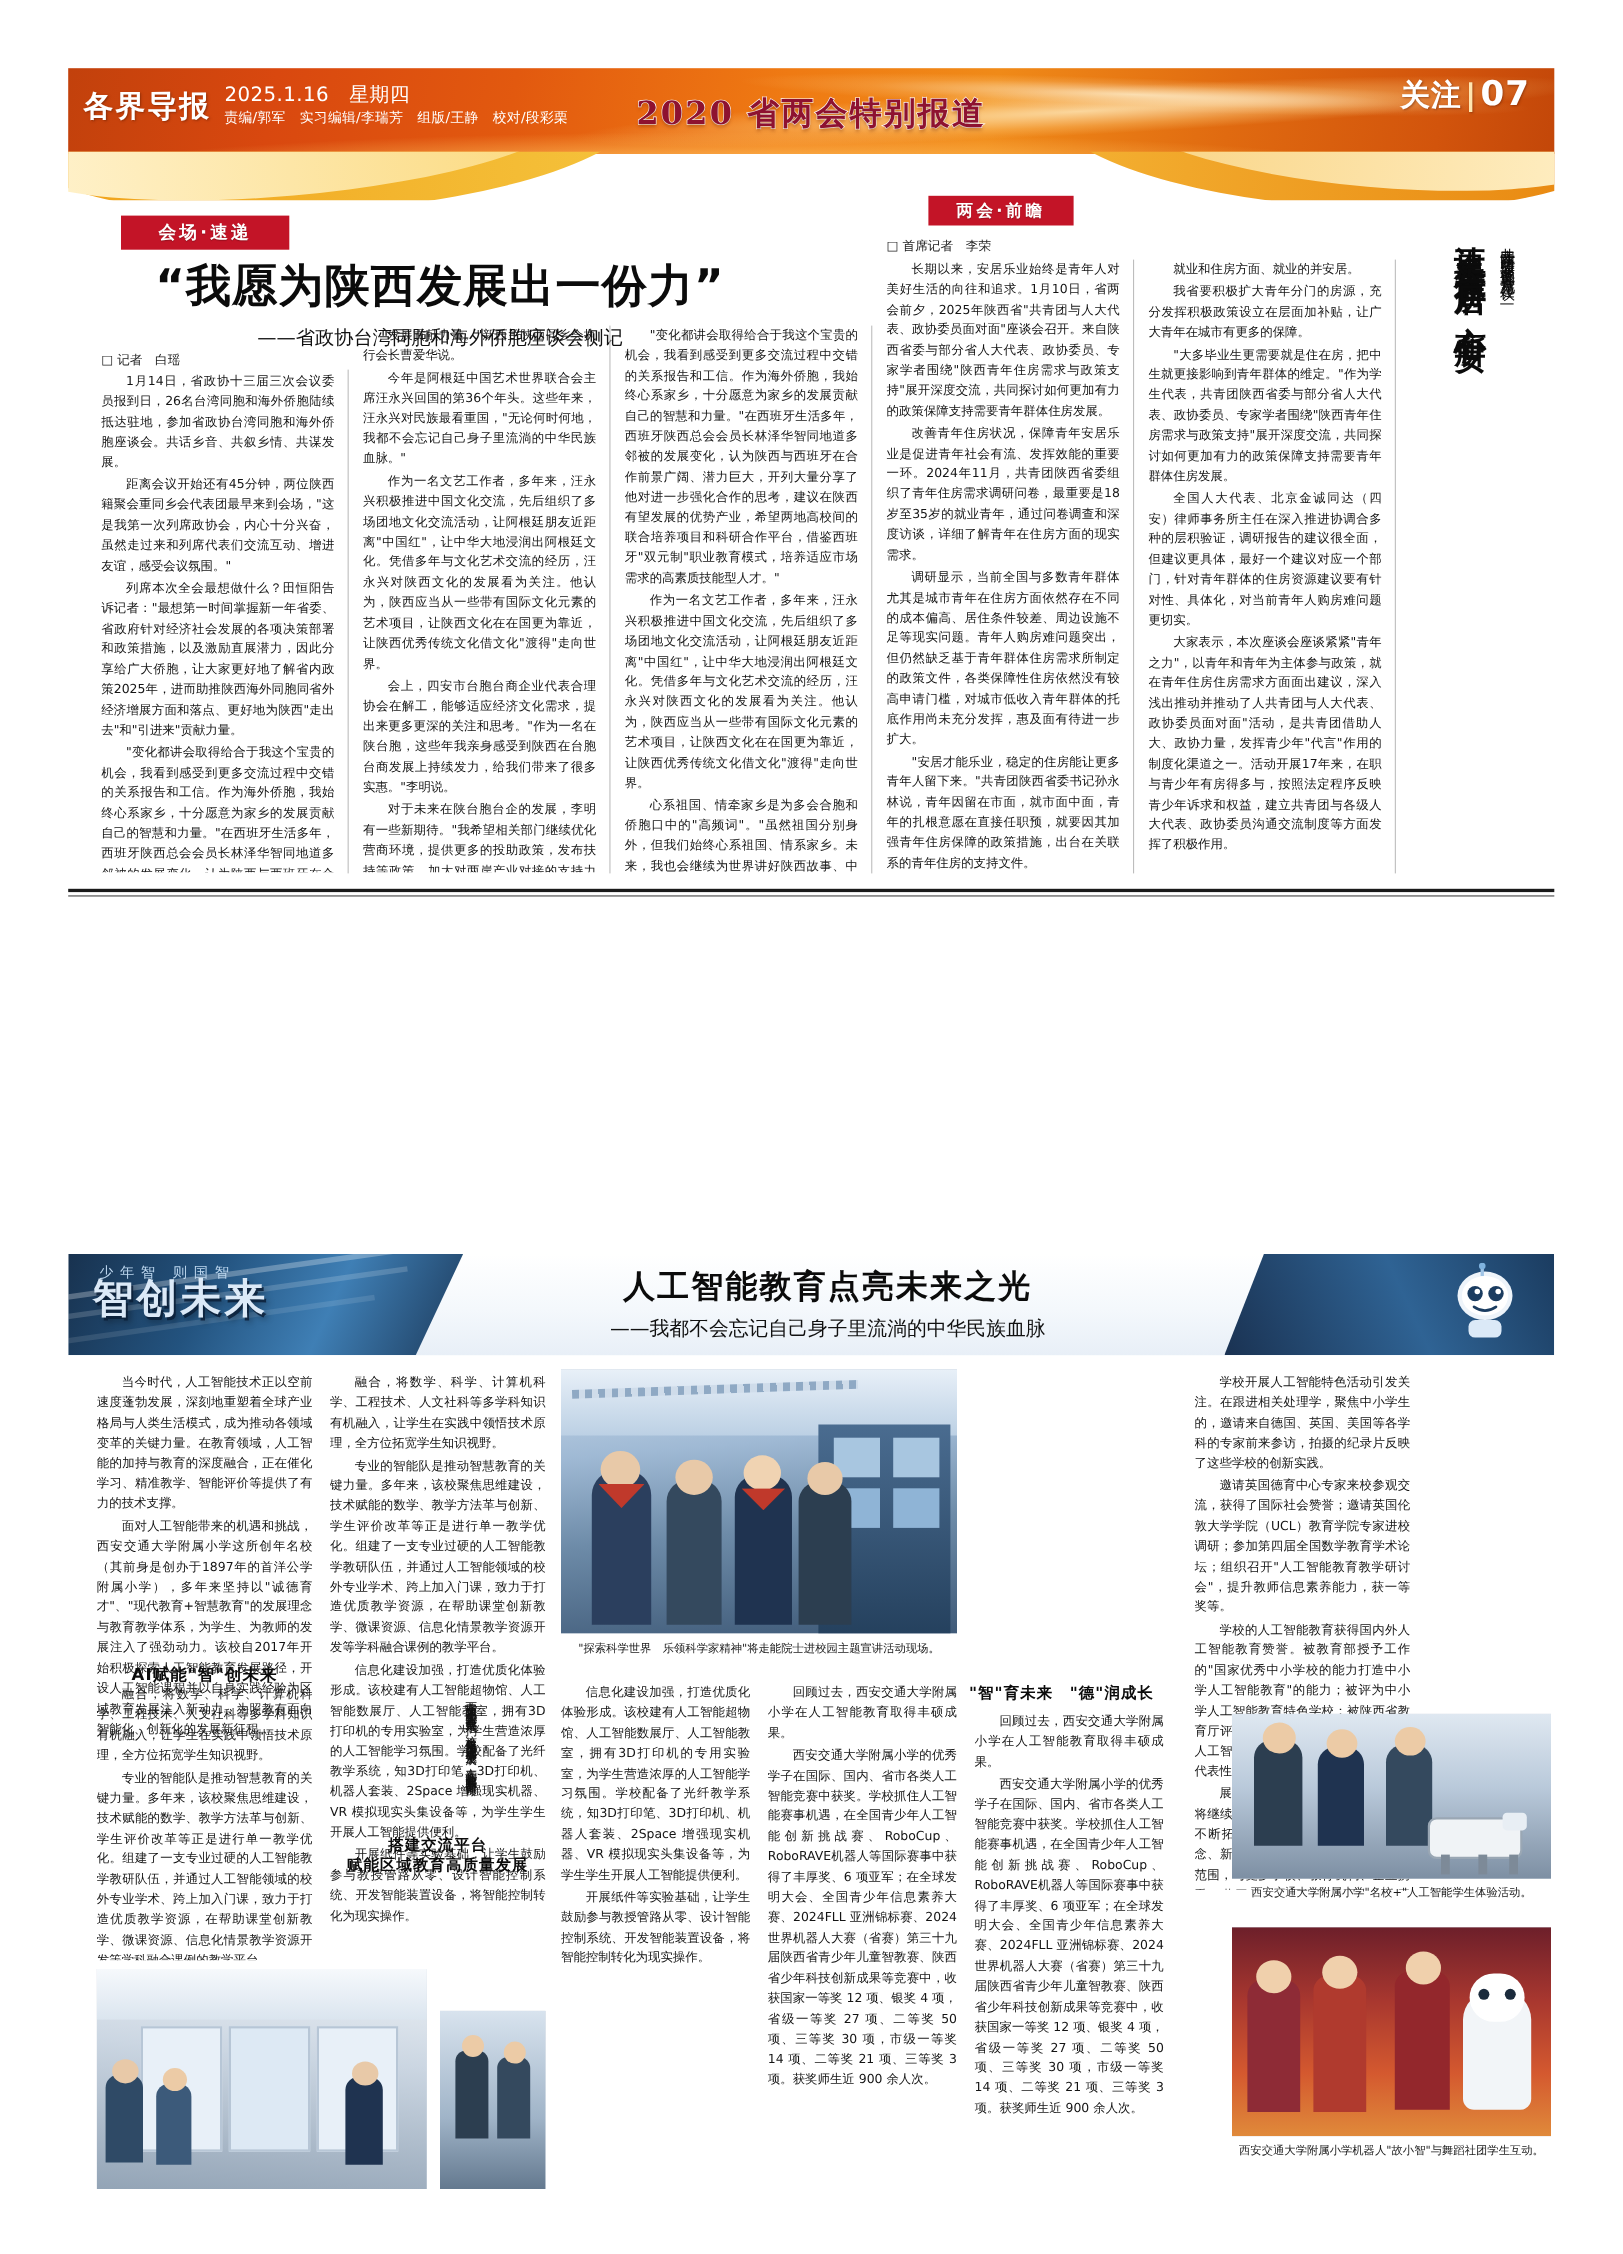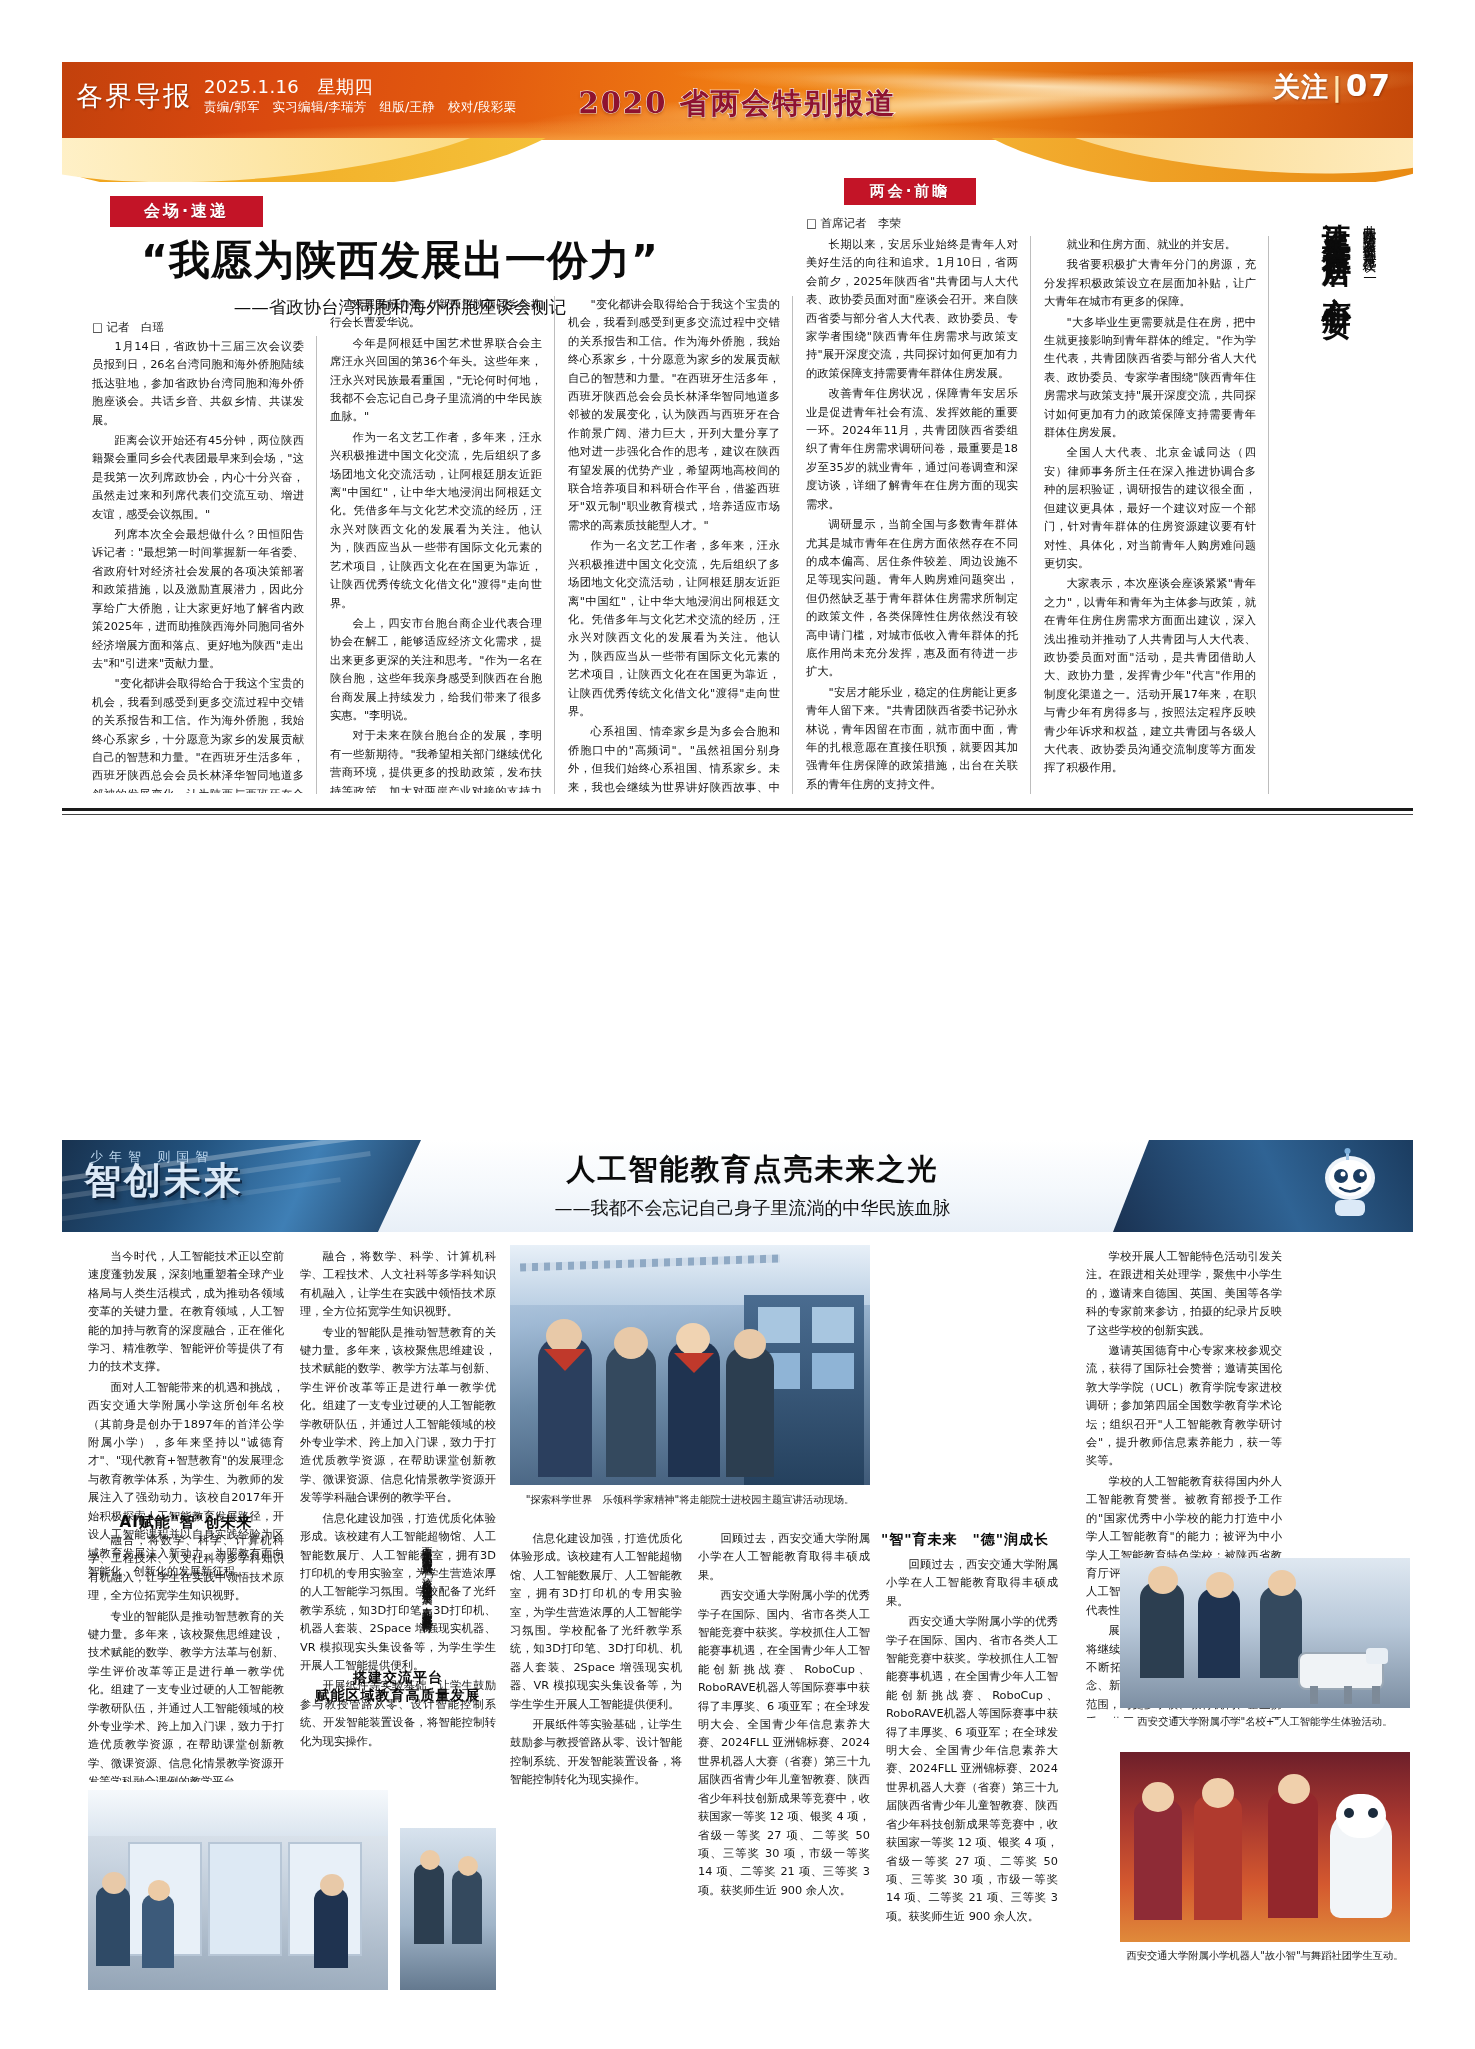--- a/index.html
+++ b/index.html
@@ -15,21 +15,21 @@
     background:linear-gradient(100deg,#c2410c 0%,#d9480f 14%,#e2590f 30%,#ef7a13 48%,#f08a18 62%,#e06a10 78%,#d2540c 92%,#c34709 100%);}
   .mh-wave1{position:absolute;left:0;top:40px;width:1351px;height:60px;
     background:radial-gradient(ellipse 900px 60px at 45% 100%,rgba(255,214,140,.95) 0%,rgba(255,190,90,.55) 40%,rgba(255,170,60,0) 70%);}
   .mh-wave2{position:absolute;left:260px;top:10px;width:1100px;height:70px;
     background:radial-gradient(ellipse 640px 30px at 60% 50%,rgba(255,236,190,.8) 0%,rgba(255,210,130,.35) 45%,rgba(255,200,110,0) 72%);
     transform:rotate(-3deg);}
   .mh-wave3{position:absolute;left:560px;top:-6px;width:820px;height:50px;
     background:radial-gradient(ellipse 480px 20px at 50% 60%,rgba(255,245,215,.75) 0%,rgba(255,220,160,.2) 50%,rgba(255,220,160,0) 75%);
     transform:rotate(2deg);}
   .mh-left{position:absolute;left:14px;top:13px;display:flex;align-items:center;}
-  .mh-logo{font-family:"DejaVu Serif","Liberation Serif",serif;font-weight:normal;font-size:27px;color:#fff;
+  .mh-logo{font-family:"DejaVu Serif","Liberation Serif",serif;font-weight:bold;font-size:27px;color:#fff;
     letter-spacing:2px;text-shadow:1px 1px 2px rgba(90,25,0,.5);white-space:nowrap;}
   .mh-meta{margin-left:12px;color:#fff;line-height:1.35;}
   .mh-date{font-size:18px;letter-spacing:.4px;}
   .mh-credits{font-size:12.5px;letter-spacing:.3px;white-space:nowrap;}
   .mh-title{position:absolute;left:0;right:0;top:22px;text-align:center;}
   .mh-title span{font-family:"DejaVu Serif","Liberation Serif",serif;font-weight:bold;font-size:29px;
     color:#8e1230;-webkit-text-stroke:1.2px #ffffff;paint-order:stroke fill;letter-spacing:2px;
     text-shadow:0 2px 3px rgba(120,40,0,.35);}
   .mh-pageno{position:absolute;right:22px;top:5px;color:#fff;font-weight:bold;font-size:27px;
     letter-spacing:1px;text-shadow:1px 1px 2px rgba(90,25,0,.45);white-space:nowrap;}

